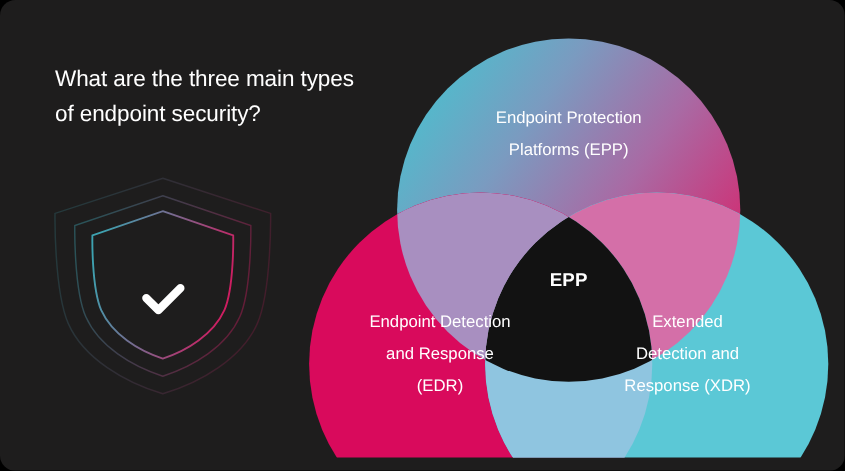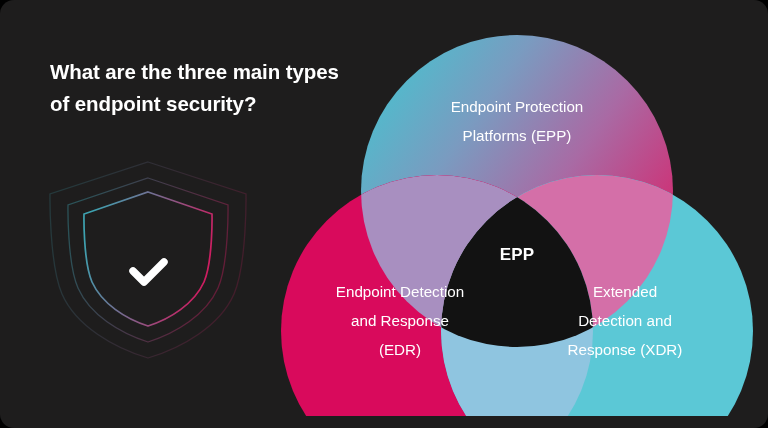--- a/index.html
+++ b/index.html
@@ -23,21 +23,21 @@
   }
 
   
   #heading {
     position: absolute;
     left: 50px;
     top: 56px;
     width: 340px;
     color: #ffffff;
     font-size: 20.5px;
-    font-weight: 700;
+    font-weight: 400;
     line-height: 1.55;
     letter-spacing: -0.1px;
     white-space: pre-line;
   }
 
   
   #shield-wrap {
     position: absolute;
     left: 42px;
     top: 160px;

